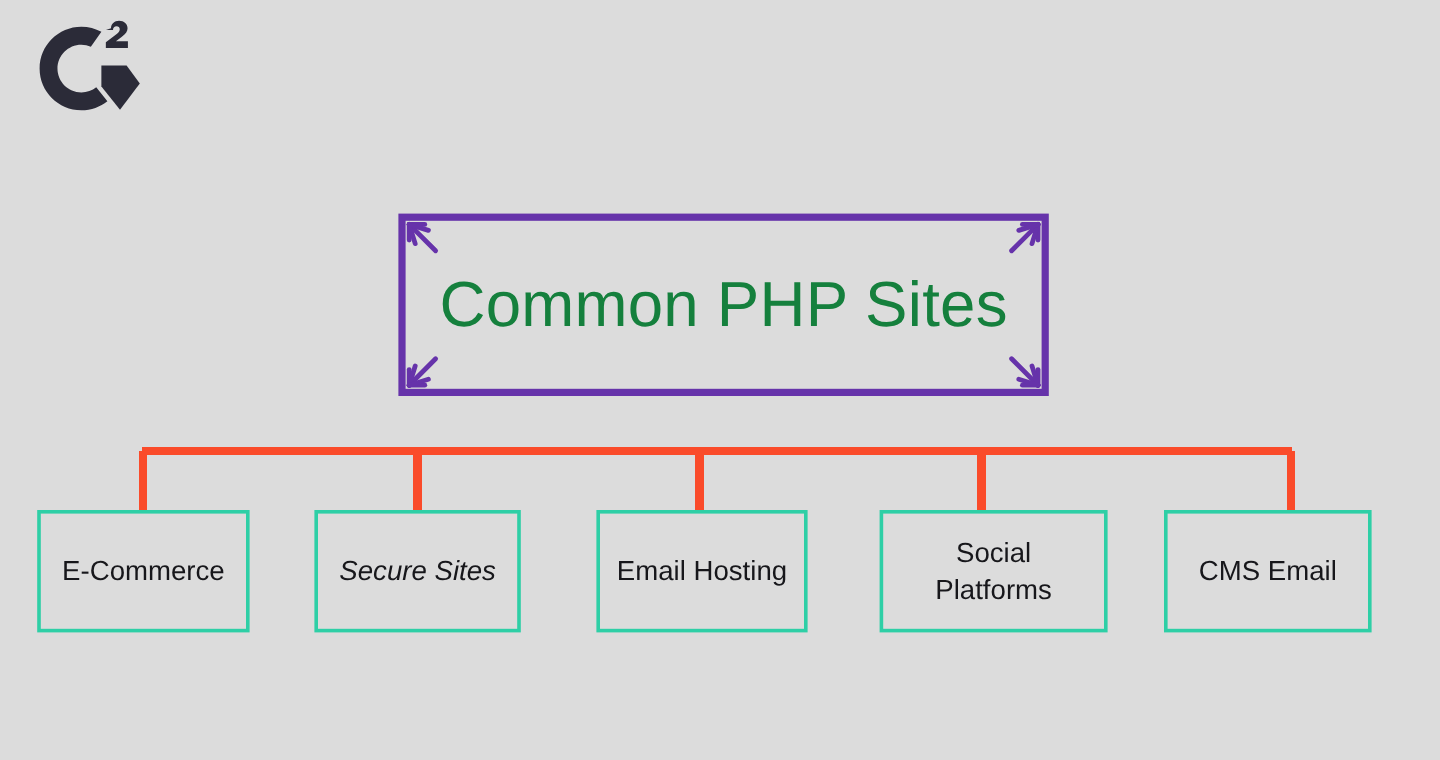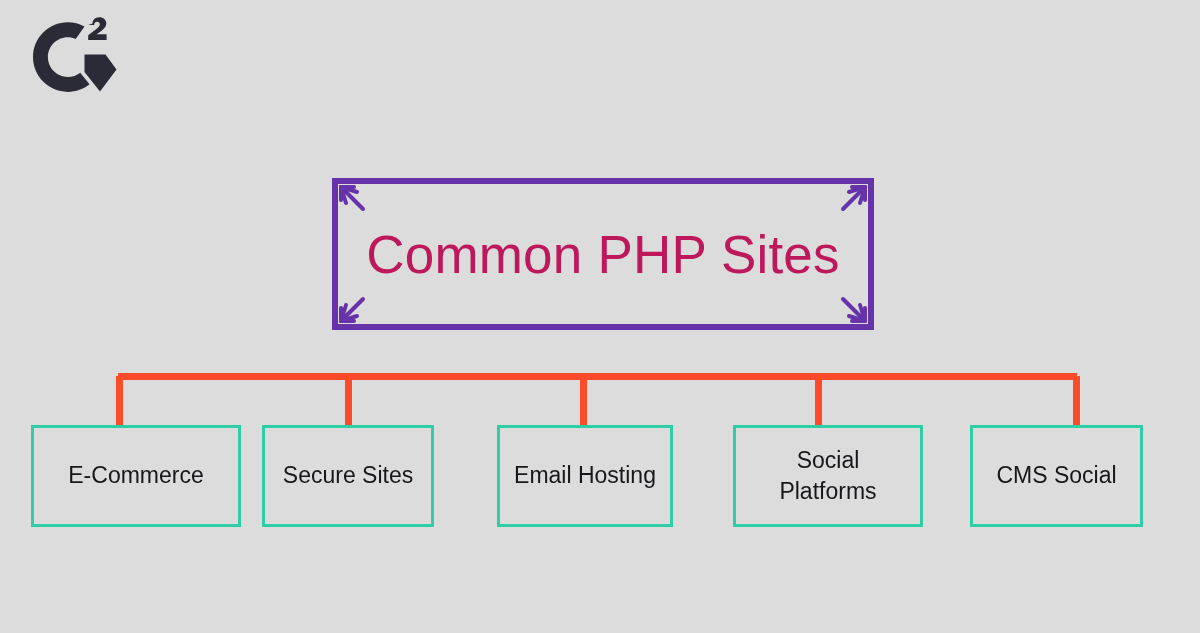--- a/index.html
+++ b/index.html
@@ -44,21 +44,21 @@
     position: absolute;
     left: 0;
     top: 0;
     width: 100%;
     height: 100%;
     display: flex;
     align-items: center;
     justify-content: center;
     font-size: 53px;
     font-weight: 400;
-    color: #be185d;
+    color: #15803d;
     letter-spacing: 0.2px;
     white-space: nowrap;
   }
   .corner-arrow {
     position: absolute;
     width: 34px;
     height: 34px;
     pointer-events: none;
   }
   .corner-arrow.tl { left: -1px;  top: -1px; }
@@ -90,22 +90,22 @@
   }
   .leaf-label {
     font-size: 23px;
     font-weight: 400;
     color: #17171b;
     line-height: 1.35;
     padding: 0 6px;
   }
   .leaf-label.wrapped { white-space: pre-line; }
 
-  #leaf-0 { left: 31px;  width: 210px; }
-  #leaf-1 { left: 262px; width: 172px; }
+  #leaf-0 { left: 31px;  width: 177px; }
+  #leaf-1 { left: 262px; width: 172px; font-style: italic; }
   #leaf-2 { left: 497px; width: 176px; }
   #leaf-3 { left: 733px; width: 190px; }
   #leaf-4 { left: 970px; width: 173px; }
 </style>
 </head>
 <body>
 
 <div id="canvas">
 
   <div id="logo">
@@ -192,16 +192,16 @@
   <div class="leaf-box" id="leaf-2">
     <span class="leaf-label">Email Hosting</span>
   </div>
 
   <div class="leaf-box" id="leaf-3">
     <span class="leaf-label wrapped">Social
 Platforms</span>
   </div>
 
   <div class="leaf-box" id="leaf-4">
-    <span class="leaf-label">CMS Social</span>
+    <span class="leaf-label">CMS Email</span>
   </div>
 
 </div>
 
 </body></html>

